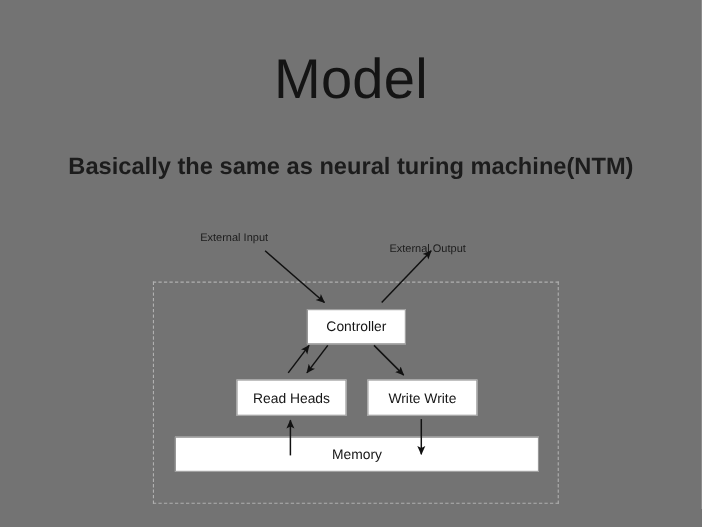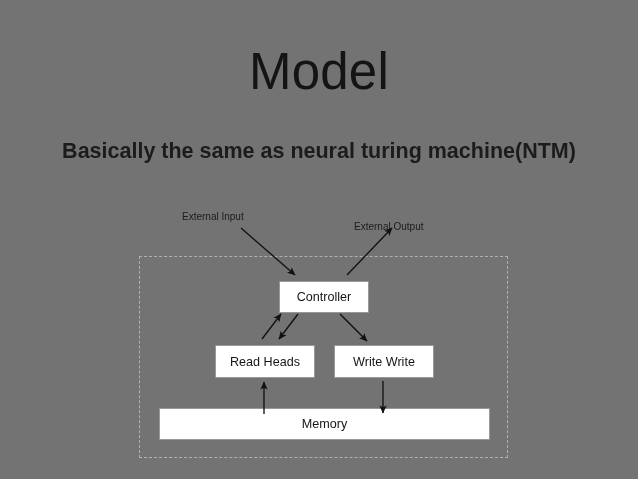--- a/index.html
+++ b/index.html
@@ -81,21 +81,21 @@
     display: flex;
     align-items: center;
     justify-content: center;
     font-size: 12.6px;
     color: #151515;
     white-space: nowrap;
   }
   #box-controller  { left: 279px; top: 281px; width: 90px;  height: 32px; }
   #box-read-heads  { left: 215px; top: 345px; width: 100px; height: 33px; }
   #box-write-heads { left: 334px; top: 345px; width: 100px; height: 33px; }
-  #box-memory      { left: 159px; top: 408px; width: 331px; height: 32px; }
+  #box-memory      { left: 159px; top: 397px; width: 331px; height: 32px; }
 
   #arrow-layer {
     position: absolute;
     left: 0;
     top: 0;
     width: 638px;
     height: 479px;
     pointer-events: none;
   }
 </style>

